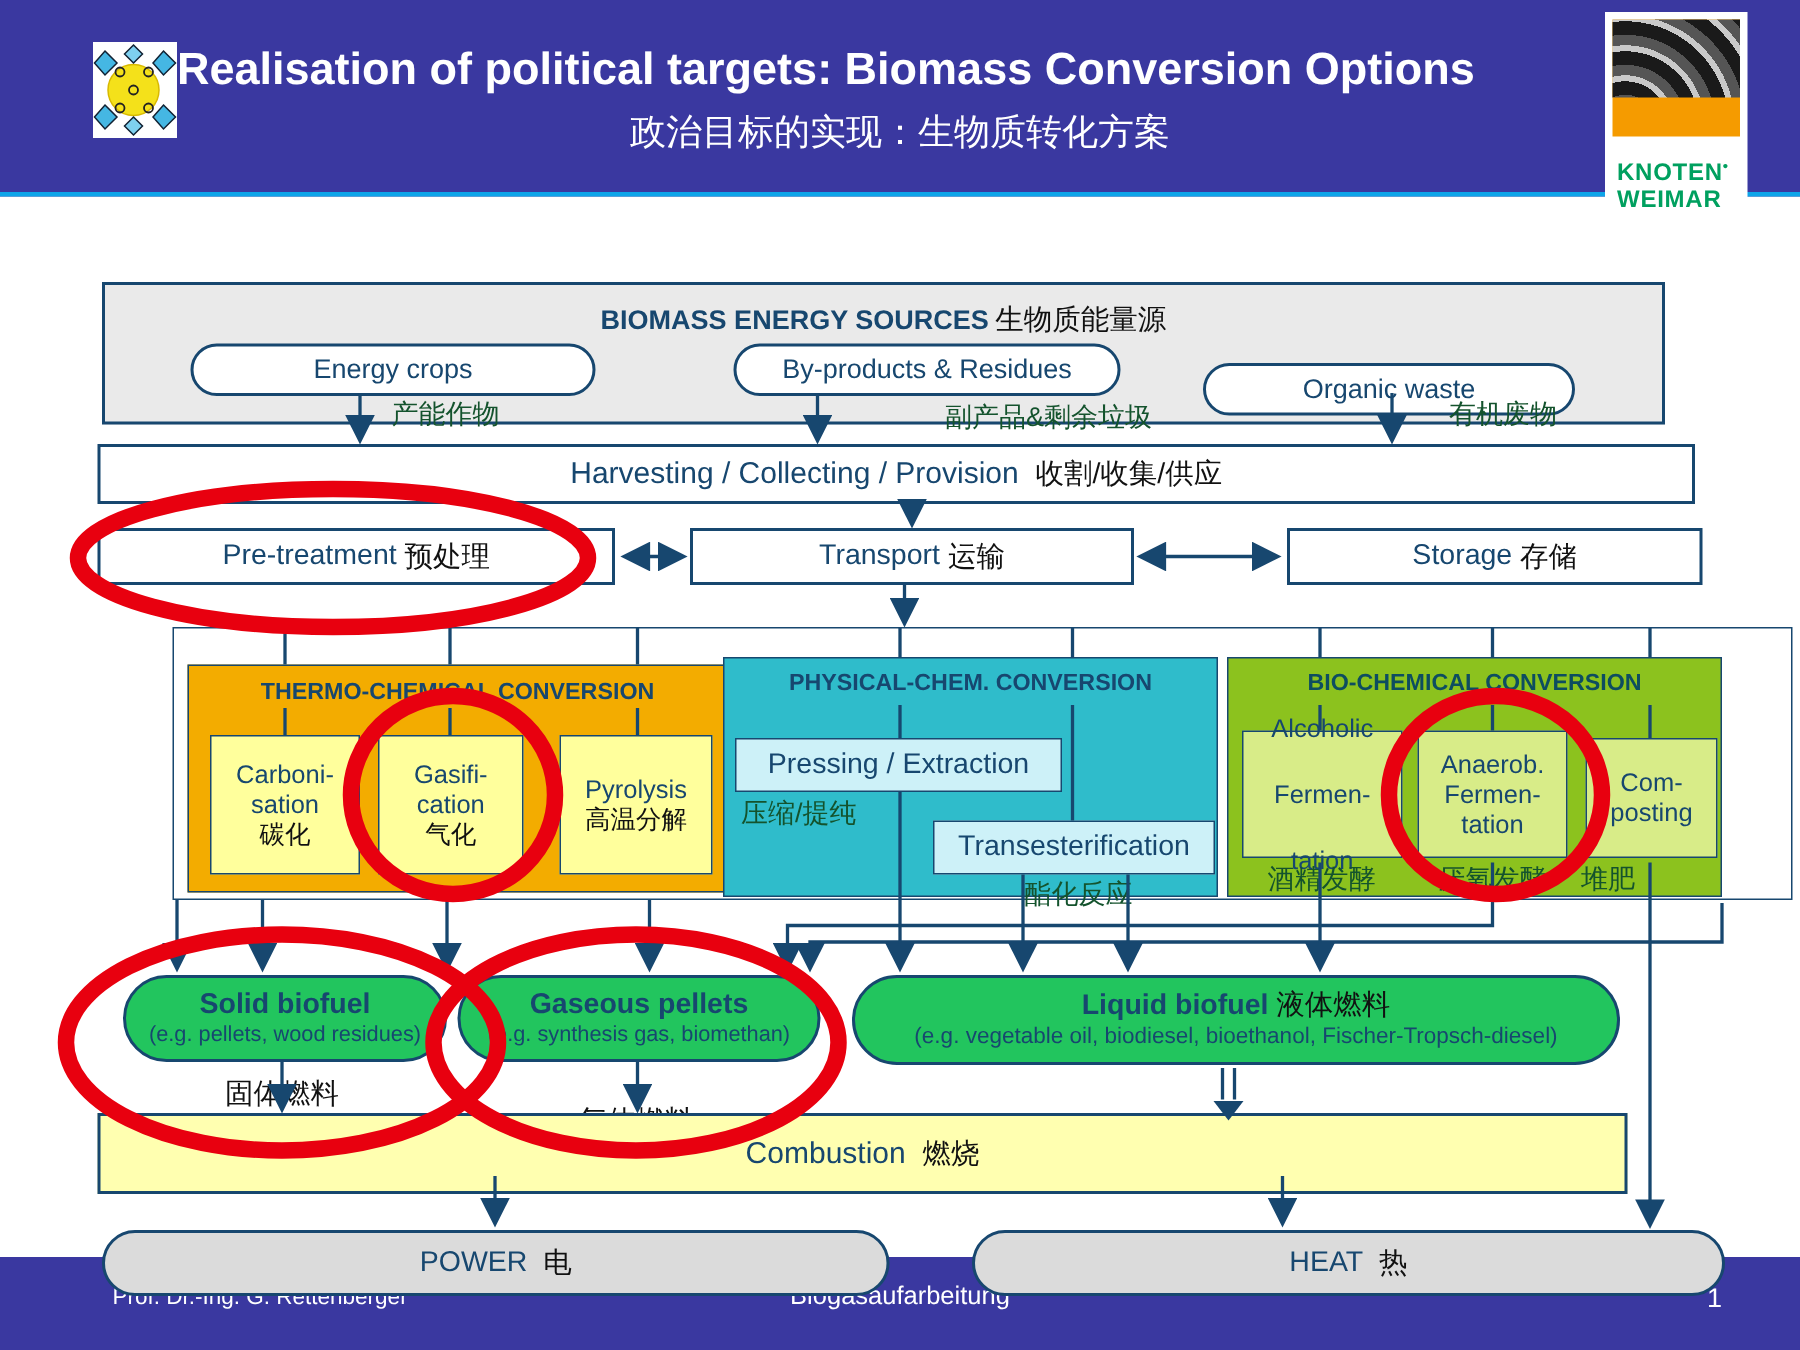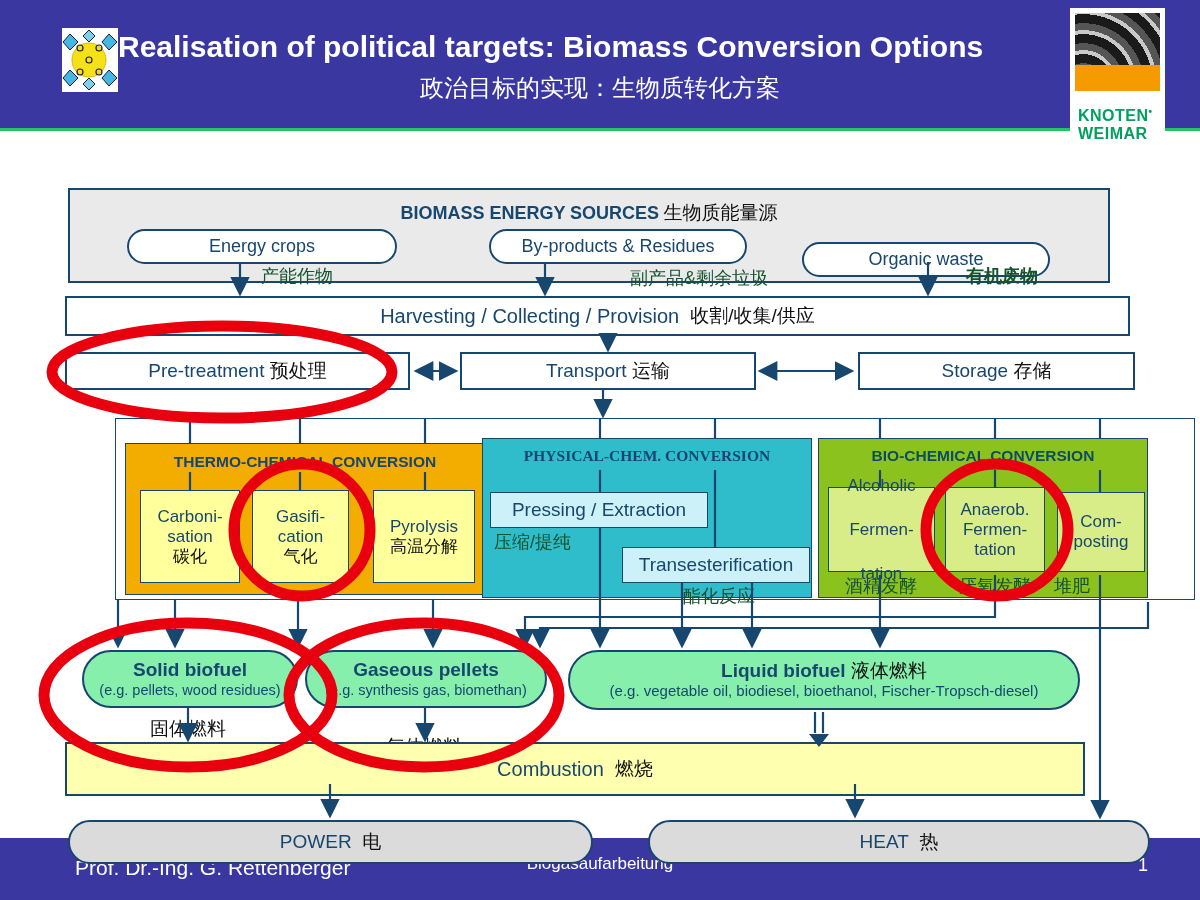--- a/index.html
+++ b/index.html
@@ -1,30 +1,30 @@
 <!DOCTYPE html>
 <html><head>
 <meta charset="utf-8">
 <style>
   html,body{margin:0;padding:0;background:#888;}
   .slide{position:relative;width:1200px;height:900px;background:#ffffff;overflow:hidden;
          font-family:"Liberation Sans","DejaVu Sans",sans-serif;}
   
-  .hdr{position:absolute;left:0;top:0;width:1200px;height:128px;background:#3a38a0;border-bottom:3px solid #22c55e;}
+  .hdr{position:absolute;left:0;top:0;width:1200px;height:128px;background:#3a38a0;border-bottom:3px solid #0ea5e9;}
   .ftr{position:absolute;left:0;top:838px;width:1200px;height:62px;background:#3a38a0;}
   .hdr-title{position:absolute;left:118px;top:30px;width:1000px;color:#fff;font-size:30px;font-weight:bold;white-space:nowrap;}
   .hdr-sub{position:absolute;left:0;top:72px;width:1200px;text-align:center;color:#fff;font-size:24px;}
   .mol-logo{position:absolute;left:62px;top:28px;width:56px;height:64px;background:#fff;}
   .kw-logo{position:absolute;left:1070px;top:8px;width:95px;height:140px;background:#fff;z-index:6;}
   .kw-orange{position:absolute;left:5px;top:5px;width:85px;height:78px;background:#f59b00;}
   .kw-photo{position:absolute;left:0;top:0;width:85px;height:52px;
             background:repeating-radial-gradient(circle at 10% 135%, #1a1a1a 0 9px, #c9c9c9 9px 13px, #555 13px 20px);}
   .kw-text{position:absolute;left:8px;top:95px;color:#00a05f;font-weight:bold;font-size:16px;line-height:18px;letter-spacing:0.5px;}
   .kw-dot{font-size:10px;vertical-align:super;}
-  .ftr-author{position:absolute;left:75px;top:18px;color:#fff;font-size:21px;}
+  .ftr-author{position:absolute;left:75px;top:18px;color:#fff;font-size:15px;}
   .ftr-topic{position:absolute;left:450px;top:16px;width:300px;text-align:center;color:#fff;font-size:17px;}
   .ftr-page{position:absolute;right:52px;top:17px;color:#fff;font-size:18px;}
   
   .navy{color:#17476f;}
   .blk{color:#111;}
   .box{position:absolute;box-sizing:border-box;border:2px solid #17476f;display:flex;align-items:center;justify-content:center;}
   .pill{border-radius:19px;background:#fff;font-size:18px;color:#17476f;}
   .lbl{position:absolute;font-size:18px;color:#14532d;text-align:center;}
   .src-box{position:absolute;left:68px;top:188px;width:1042px;height:95px;background:#eaeaea;border:2px solid #17476f;box-sizing:border-box;}
   .src-title{position:absolute;left:0;top:10px;width:100%;text-align:center;}
@@ -35,21 +35,21 @@
   .strip-lbl{position:absolute;font-size:19px;color:#111;text-align:center;width:170px;margin-top:36px;}
   .grp{position:absolute;box-sizing:border-box;border:1.5px solid #17476f;}
   .grp-title{position:absolute;left:0;width:100%;text-align:center;font-weight:bold;font-size:15.5px;color:#17476f;}
   .proc{position:absolute;box-sizing:border-box;border:1.5px solid #17476f;display:flex;flex-direction:column;
         align-items:center;justify-content:center;text-align:center;line-height:20px;}
   .proc .pl{font-size:17px;color:#17476f;}
   .proc .pcn{font-size:17px;color:#111;}
   .y{background:#ffff9c;}
   .c{background:#cdf1f8;}
   .g{background:#d8ec88;}
-  .out{position:absolute;box-sizing:border-box;border:2px solid #17476f;border-radius:30px;background:#86efac;
+  .out{position:absolute;box-sizing:border-box;border:2px solid #17476f;border-radius:30px;background:#22c55e;
        display:flex;flex-direction:column;align-items:center;justify-content:center;text-align:left;}
   .out .t{font-size:19px;font-weight:bold;color:#17476f;line-height:22px;}
   .out .t .cnin{font-weight:normal;color:#111;}
   .out .e{font-size:14.5px;color:#17476f;line-height:18px;}
   .stadium{border-radius:23px;background:#dbdbdb;font-size:19px;z-index:7;}
   .comb{background:#ffffb0;font-size:20px;}
   svg.overlay{position:absolute;left:0;top:0;z-index:4;pointer-events:none;}
   svg.redlay{position:absolute;left:0;top:0;z-index:5;pointer-events:none;}
   .cnbig{font-size:19px;color:#111;}
 </style>
@@ -103,21 +103,21 @@
       <span>Energy crops</span>
       </div>
     <div class="box pill" style="left:419px;top:39px;width:258px;height:35px;">
       <span>By-products &amp; Residues</span>
       </div>
     <div class="box pill" style="left:732px;top:39px;width:248px;height:35px;margin-top:13px;">
       <span>Organic waste</span>
       </div>
     <div class="lbl" style="left:107px;top:74px;width:240px;">产能作物</div>
     <div class="lbl" style="left:509px;top:76px;width:240px;">副产品&amp;剩余垃圾</div>
-    <div class="lbl" style="left:812px;top:74px;width:240px;font-weight:bold;">有机废物</div>
+    <div class="lbl" style="left:812px;top:74px;width:240px;">有机废物</div>
   </div>
 
   <div class="box bar" style="left:65px;top:296px;width:1065px;height:40px;">
     <span class="navy">Harvesting / Collecting / Provision</span>&nbsp;&nbsp;<span class="blk cnbig">收割/收集/供应</span>
   </div>
   <div class="box bar" style="left:460px;top:352px;width:296px;height:38px;font-size:19px;">
     <span class="navy">Transport</span>&nbsp;<span class="blk">运输</span>
   </div>
   <div class="box bar" style="left:65px;top:352px;width:345px;height:38px;font-size:19px;">
     <span class="navy">Pre-treatment</span>&nbsp;<span class="blk">预处理</span>
@@ -142,21 +142,21 @@
   <div class="proc y" style="left:252px;top:490px;width:97px;height:93px;">
     <div class="pl">Gasifi-</div>
     <div class="pl">cation</div>
     <div class="pcn">气化</div>
   </div>
   <div class="proc y" style="left:373px;top:490px;width:102px;height:93px;">
     <div class="pl">Pyrolysis</div>
     <div class="pcn">高温分解</div>
   </div>
 
-  <div class="grp" style="left:482px;top:438px;width:330px;height:160px;background:#2fbccb;font-family:Liberation Serif, serif;">
+  <div class="grp" style="left:482px;top:438px;width:330px;height:160px;background:#2fbccb;">
     <div class="grp-title" style="top:8px;">PHYSICAL-CHEM. CONVERSION</div>
   </div>
   <div class="proc c" style="left:490px;top:492px;width:218px;height:36px;font-size:19px;">
     <div class="pl" style="font-size:19px;">Pressing / Extraction</div>
   </div>
   <div class="lbl" style="left:494px;top:530px;width:120px;text-align:left;">压缩/提纯</div>
   <div class="proc c" style="left:622px;top:547px;width:188px;height:36px;">
     <div class="pl" style="font-size:19px;">Transesterification</div>
   </div>
   <div class="lbl" style="left:649px;top:584px;width:140px;">酯化反应</div>

